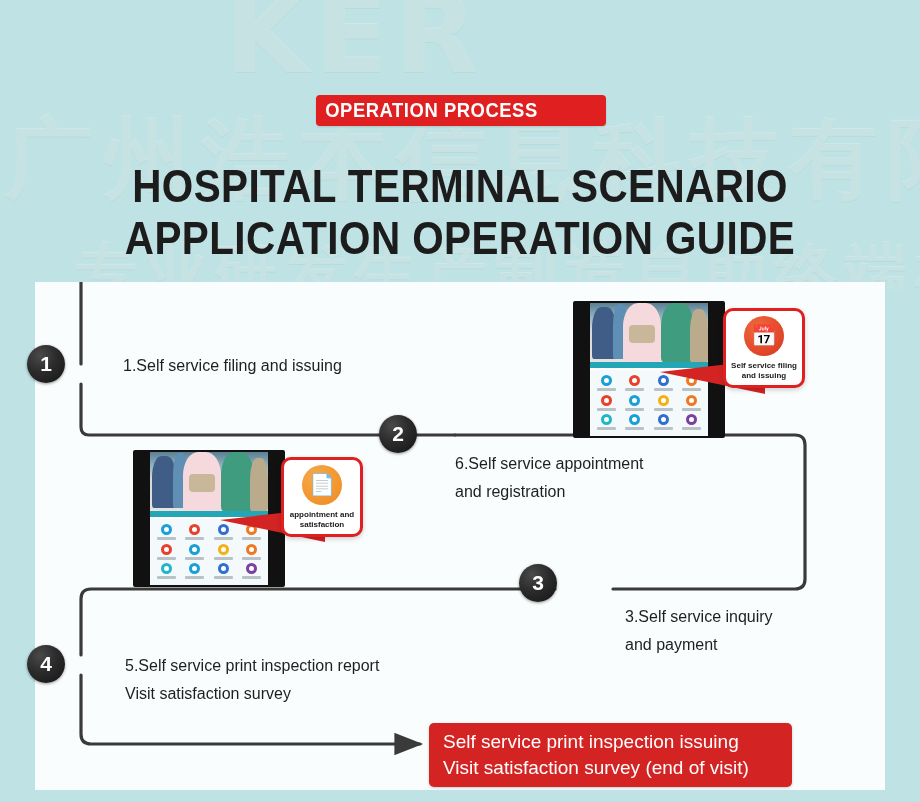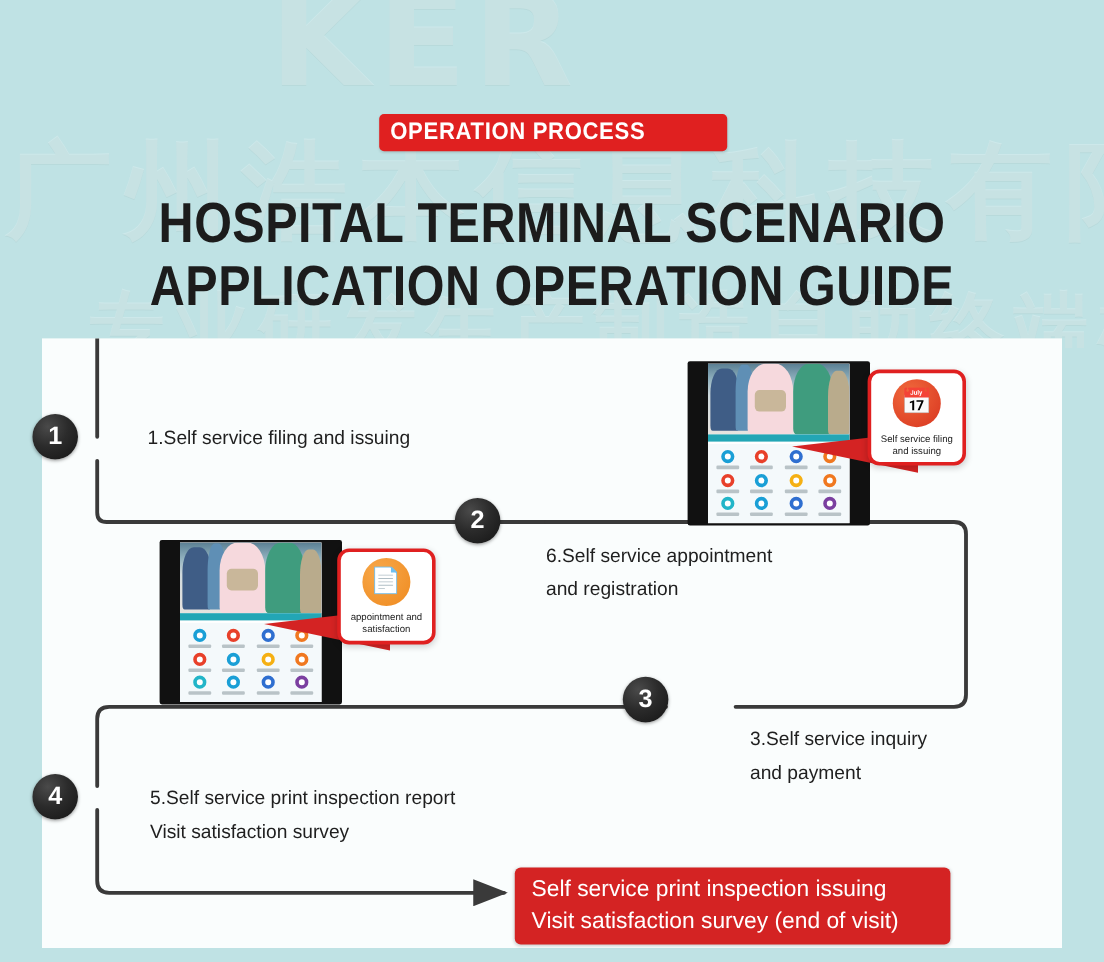--- a/index.html
+++ b/index.html
@@ -141,21 +141,21 @@
   .callout .cicon {
     width:40px; height:40px; border-radius:50%;
     display:flex; align-items:center; justify-content:center;
     color:#fff; font-size:21px;
   }
   .cal-icon { background:radial-gradient(circle at 35% 30%,#f06a3c,#d8341f); }
   .doc-icon { background:radial-gradient(circle at 35% 30%,#f7a84a,#ef8a1f); }
   .callout .ctxt {
     margin-top:5px; text-align:center;
     font-family:"Liberation Sans", sans-serif;
-    font-size:8px; font-weight:400; line-height:10px; color:#1a1a1a;
+    font-size:8px; font-weight:700; line-height:10px; color:#1a1a1a;
     white-space:pre-line;
   }
   .pointer { position:absolute; z-index:6; }
 
   
   .final-banner {
     position:absolute; z-index:7;
     left:429px; top:723px; width:363px; height:64px;
     background:#d42323; border-radius:5px;
     color:#fff; font-family:"Liberation Sans", sans-serif;

